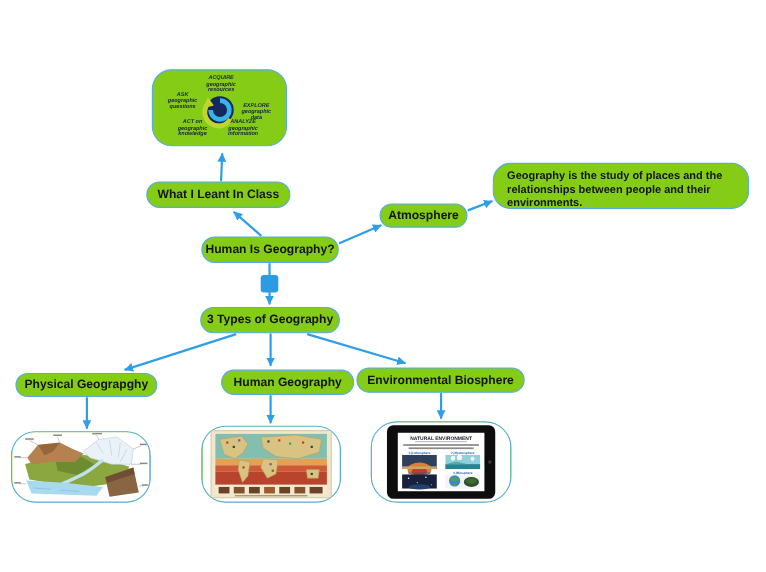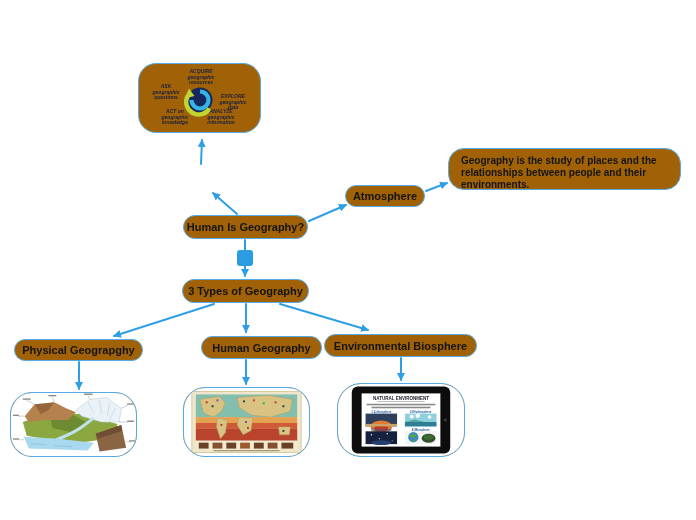--- a/index.html
+++ b/index.html
@@ -14,21 +14,21 @@
   }
   #connectors {
     position: absolute;
     left: 0; top: 0;
     z-index: 0;
     pointer-events: none;
   }
   .node {
     position: absolute;
     z-index: 1;
-    background: #a16207;
+    background: #84cc16;
     border: 1.6px solid #55abe6;
     display: flex;
     align-items: center;
     justify-content: center;
     font-size: 11px;
     font-weight: bold;
     color: #141414;
     white-space: nowrap;
     cursor: default;
   }
@@ -113,20 +113,21 @@
 geographic
 data</div>
     <div class="cycle-label" style="left:36px; top:45px;">ACT on
 geographic
 knowledge</div>
     <div class="cycle-label" style="left:82px; top:45px;">ANALYZE
 geographic
 information</div>
   </div>
 
+  <div class="node pill" style="left:133px; top:165px; width:131px; height:24px;">What I Leant In Class</div>
 
   <div class="node pill" style="left:183px; top:215px; width:125px; height:24px;">Human Is Geography?</div>
 
   <div class="node pill" style="left:345px; top:185px; width:80px; height:22px;">Atmosphere</div>
 
   <div class="node" id="def-textbox" style="left:448px; top:148px; width:233px; height:42px;">Geography is the study of places and the relationships between people and their environments.</div>
 
   <div id="blue-square"></div>
 
   <div class="node pill" style="left:182px; top:279px; width:127px; height:24px;">3 Types of Geography</div>

